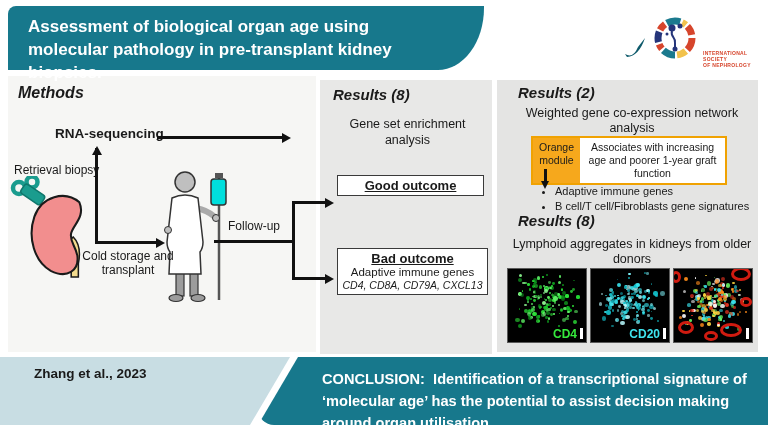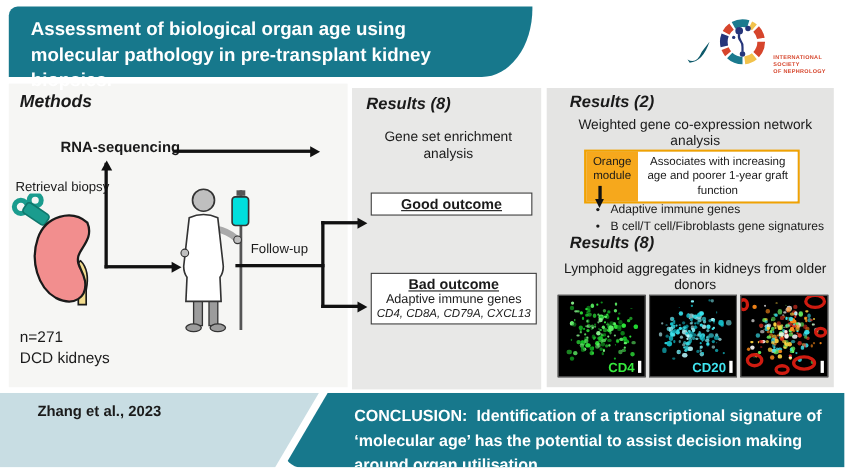--- a/index.html
+++ b/index.html
@@ -131,25 +131,22 @@
     <path d="M36 38 Q47 40 55 47" stroke="#aaa" stroke-width="6" fill="none"></path>
     <circle cx="56" cy="48" r="3.5" fill="#bfbfbf" stroke="#333" stroke-width="1"></circle>
     <rect x="16" y="102" width="8" height="24" fill="#9c9c9c" stroke="#333" stroke-width="1.2"></rect>
     <rect x="30" y="102" width="8" height="24" fill="#9c9c9c" stroke="#333" stroke-width="1.2"></rect>
     <ellipse cx="16" cy="128" rx="7" ry="3.5" fill="#9c9c9c" stroke="#333" stroke-width="1.2"></ellipse>
     <ellipse cx="38" cy="128" rx="7" ry="3.5" fill="#9c9c9c" stroke="#333" stroke-width="1.2"></ellipse>
     <path d="M12 28 Q25 22 38 28 L43 72 Q43 78 40 82 L41 104 L9 104 L10 82 Q7 78 7 72 Z" fill="#fff" stroke="#333" stroke-width="1.5"></path>
     <circle cx="8" cy="60" r="3.5" fill="#bfbfbf" stroke="#333" stroke-width="1"></circle>
   </svg>
 
+  <div class="abs" style="left:80px;top:249px;width:96px;text-align:center;font-size:12px;line-height:14px">Cold storage and transplant</div>
   <div class="abs" style="left:212px;top:219px;width:84px;text-align:center;font-size:12px">Follow-up</div>
-  <div class="abs" style="left:18px;top:297px;font-size:14px;line-height:19px">
-    <div>n=271</div>
-    <div>DCD kidneys</div>
-  </div>
 
   <div class="vline" style="left:95px;top:148px;width:3px;height:96px"></div>
   <div class="ah ah-up" style="left:91.5px;top:146px"></div>
   <div class="hline" style="left:95px;top:241px;width:62px;height:3px"></div>
   <div class="ah ah-right" style="left:156px;top:237.5px"></div>
   <div class="hline" style="left:157px;top:136px;width:126px;height:2.5px"></div>
   <div class="ah ah-right" style="left:282px;top:132.5px"></div>
   <div class="hline" style="left:214px;top:239.5px;width:81px;height:3px"></div>
   <div class="vline" style="left:292px;top:201px;width:3px;height:79px"></div>
   <div class="hline" style="left:292px;top:201px;width:34px;height:3px"></div>

